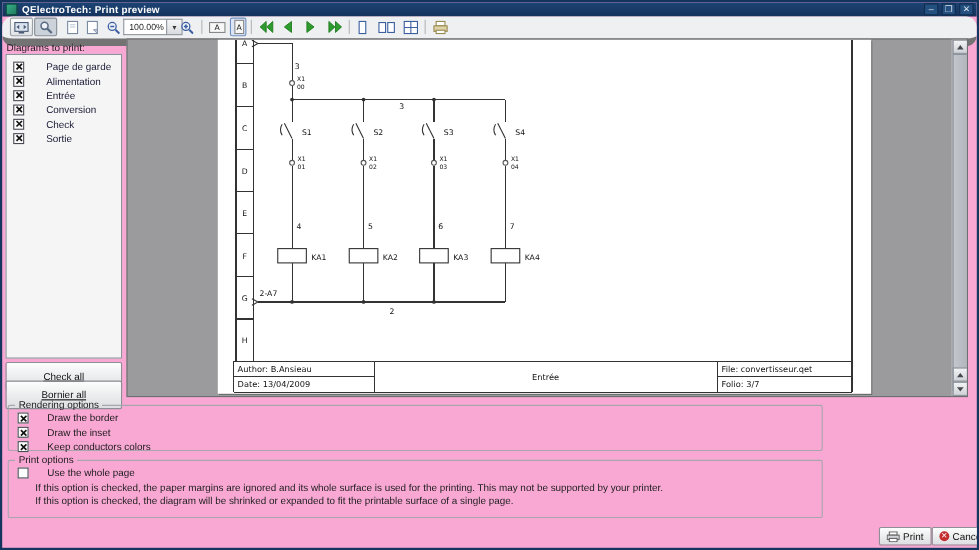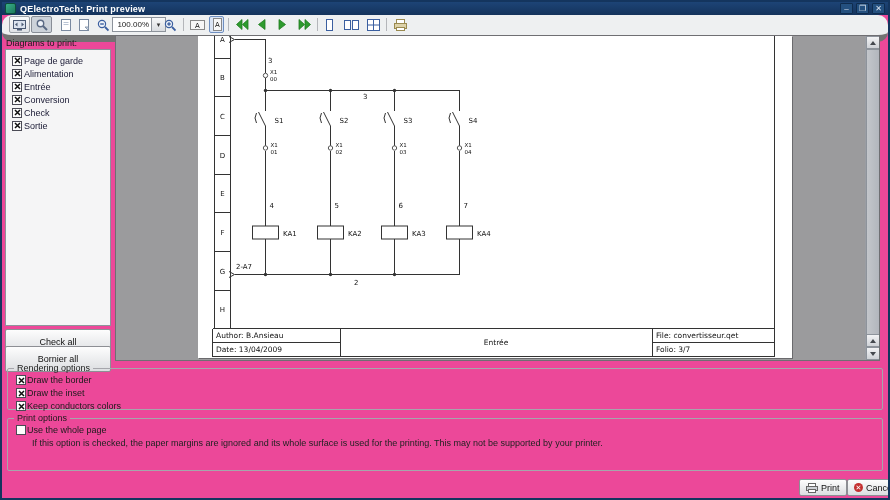--- a/index.html
+++ b/index.html
@@ -1,17 +1,17 @@
 <!DOCTYPE html>
 <html><head>
 <meta charset="utf-8">
 <style>
   html,body{margin:0;padding:0;background:#555;}
   #window{position:relative;width:890px;height:500px;box-sizing:border-box;
-    border:2px solid #14355e;background:#ec4899;overflow:hidden;
+    border:2px solid #14355e;background:#f9a8d4;overflow:hidden;
     font-family:"Liberation Sans","DejaVu Sans",sans-serif;font-size:9px;color:#1b1b1b;}
   
   .titlebar{position:absolute;left:0;top:0;width:100%;height:13px;
     background:linear-gradient(#1d4476,#14335c);display:flex;align-items:center;padding:0 3px;box-sizing:border-box;}
   .app-icon{width:9px;height:9px;border-radius:2px;background:linear-gradient(135deg,#39b08a,#1d7a5c);
     border:1px solid #0d4e39;margin-right:4px;flex:none;}
   .title-text{color:#fff;font-weight:bold;font-size:9px;letter-spacing:.2px;white-space:nowrap;}
   .win-btns{margin-left:auto;display:flex;gap:3px;align-items:center;}
   .win-btn{width:11px;height:9px;display:flex;align-items:center;justify-content:center;
     color:#dfe6f0;font-size:8px;line-height:8px;background:#24507f;border:1px solid #0f2c4e;border-radius:1px;}
@@ -26,50 +26,50 @@
   .tsep{position:absolute;top:3px;width:1px;height:13px;background:#b4b6ba;}
   .zoom-combo{position:absolute;top:2px;height:15px;display:flex;align-items:stretch;}
   .zoom-val{width:34px;background:#fff;border:1px solid #8d939b;border-right:none;
     display:flex;align-items:center;justify-content:flex-end;padding:0 2px;font-size:8px;}
   .zoom-drop{width:13px;background:linear-gradient(#f6f7f8,#d9dce0);border:1px solid #8d939b;
     display:flex;align-items:center;justify-content:center;font-size:7px;color:#333;}
   
   .side-label{position:absolute;left:4px;top:36px;}
   .diagram-list{position:absolute;left:3px;top:47px;width:106px;height:277px;box-sizing:border-box;
     background:#f5f5f6;border:1px solid #8d939b;padding-top:4px;overflow:hidden;}
-  .sb-row{display:flex;align-items:center;gap:2px;padding:1.5px 2px 1.5px 6px;color:#20203a;}
+  .sb-row{display:flex;align-items:center;gap:20px;padding:1.5px 2px 1.5px 6px;color:#20203a;}
   .cb{width:8px;height:8px;box-sizing:content-box;border:1px solid #4a4a55;background:#fdfdfd;
     display:inline-flex;align-items:center;justify-content:center;flex:none;}
   .btn{box-sizing:border-box;display:flex;align-items:center;justify-content:center;gap:3px;
     background:linear-gradient(#fdfdfd,#dcdee1);border:1px solid #8d8f94;border-radius:2px;
     font-size:9px;color:#111;padding:0 6px;}
-  .side-btn{position:absolute;left:3px;width:106px;height:26px;}
+  .side-btn{position:absolute;left:3px;width:106px;height:26px;text-decoration:underline;}
   
   .preview{position:absolute;left:113px;top:33px;width:765px;height:326px;box-sizing:border-box;
     background:#9b9b9d;border:1px solid #6f6f73;overflow:hidden;}
   .page{position:absolute;left:82px;top:0;width:594px;height:322px;background:#fff;
     box-shadow:1px 1px 0 #6a6a6d;}
   svg text{font-family:"DejaVu Sans",sans-serif;fill:#111;}
   .w{stroke:#333;stroke-width:1;fill:none;shape-rendering:crispEdges;}
   .wc{stroke:#333;stroke-width:1;fill:none;}
   .t{font-size:7px;} .tp{font-size:5.5px;} .tt{font-size:7.5px;}
   
   .vscroll{position:absolute;right:0;top:0;width:14px;height:100%;background:#d3d4d8;border-left:1px solid #9a9da3;box-sizing:border-box;}
   .sc-btn{position:absolute;left:0;width:14px;height:13px;background:linear-gradient(#f2f3f5,#cfd2d7);
     border:1px solid #8d939b;box-sizing:border-box;display:flex;align-items:center;justify-content:center;}
   .sc-thumb{position:absolute;left:0;width:14px;background:linear-gradient(90deg,#c3c6cb,#b2b6bd);
     border:1px solid #8d939b;box-sizing:border-box;}
   .tri{width:0;height:0;border-left:3px solid transparent;border-right:3px solid transparent;}
   .tri.up{border-bottom:4px solid #44484e;} .tri.down{border-top:4px solid #44484e;}
   
-  fieldset{position:absolute;left:5px;width:876px;box-sizing:border-box;border:1px solid #a6a6ac;
+  fieldset{position:absolute;left:5px;width:741px;box-sizing:border-box;border:1px solid #a6a6ac;
     border-radius:2px;margin:0;padding:0;}
   legend{font-size:9px;margin-left:6px;padding:0 3px;color:#1b1b1b;}
   .opt-col{position:absolute;top:1px;}
-  .opt-row{display:flex;align-items:center;gap:1px;height:12px;margin:0 0 1px 0;}
+  .opt-row{display:flex;align-items:center;gap:17px;height:12px;margin:0 0 1px 0;}
   .opt-desc{margin:0 0 1px 16px;height:11px;display:flex;align-items:center;color:#222;}
   
   .bottom-btn{position:absolute;top:477px;height:17px;}
   .cancel-glyph{width:9px;height:9px;border-radius:50%;background:#c43030;color:#fff;display:flex;
     align-items:center;justify-content:center;font-size:7px;line-height:7px;flex:none;}
 </style>
 </head>
 <body>
 
 <div id="window">
@@ -413,20 +413,21 @@
   </fieldset>
 
   <fieldset style="top:411px;height:58px">
     <legend>Print options</legend>
     <div style="position:absolute;left:8px;top:1px;right:4px">
         <div class="opt-row">
           <span class="cb"></span>
           <span>Use the whole page</span>
         </div>
         <div class="opt-desc">If this option is checked, the paper margins are ignored and its whole surface is used for the printing. This may not be supported by your printer.</div>
+        <div class="opt-desc">If this option is checked, the diagram will be shrinked or expanded to fit the printable surface of a single page.</div>
       </div>
   </fieldset>
 
   <button class="btn bottom-btn" style="left:797px">
     <svg width="12" height="10">
       <rect x="2.5" y="0.5" width="7" height="3" fill="#fff" stroke="#666"></rect>
       <rect x="0.5" y="3.5" width="11" height="4" fill="#cfd2d7" stroke="#666"></rect>
       <rect x="2.5" y="6.5" width="7" height="3" fill="#fff" stroke="#666"></rect>
     </svg>
     <span>Print</span>

